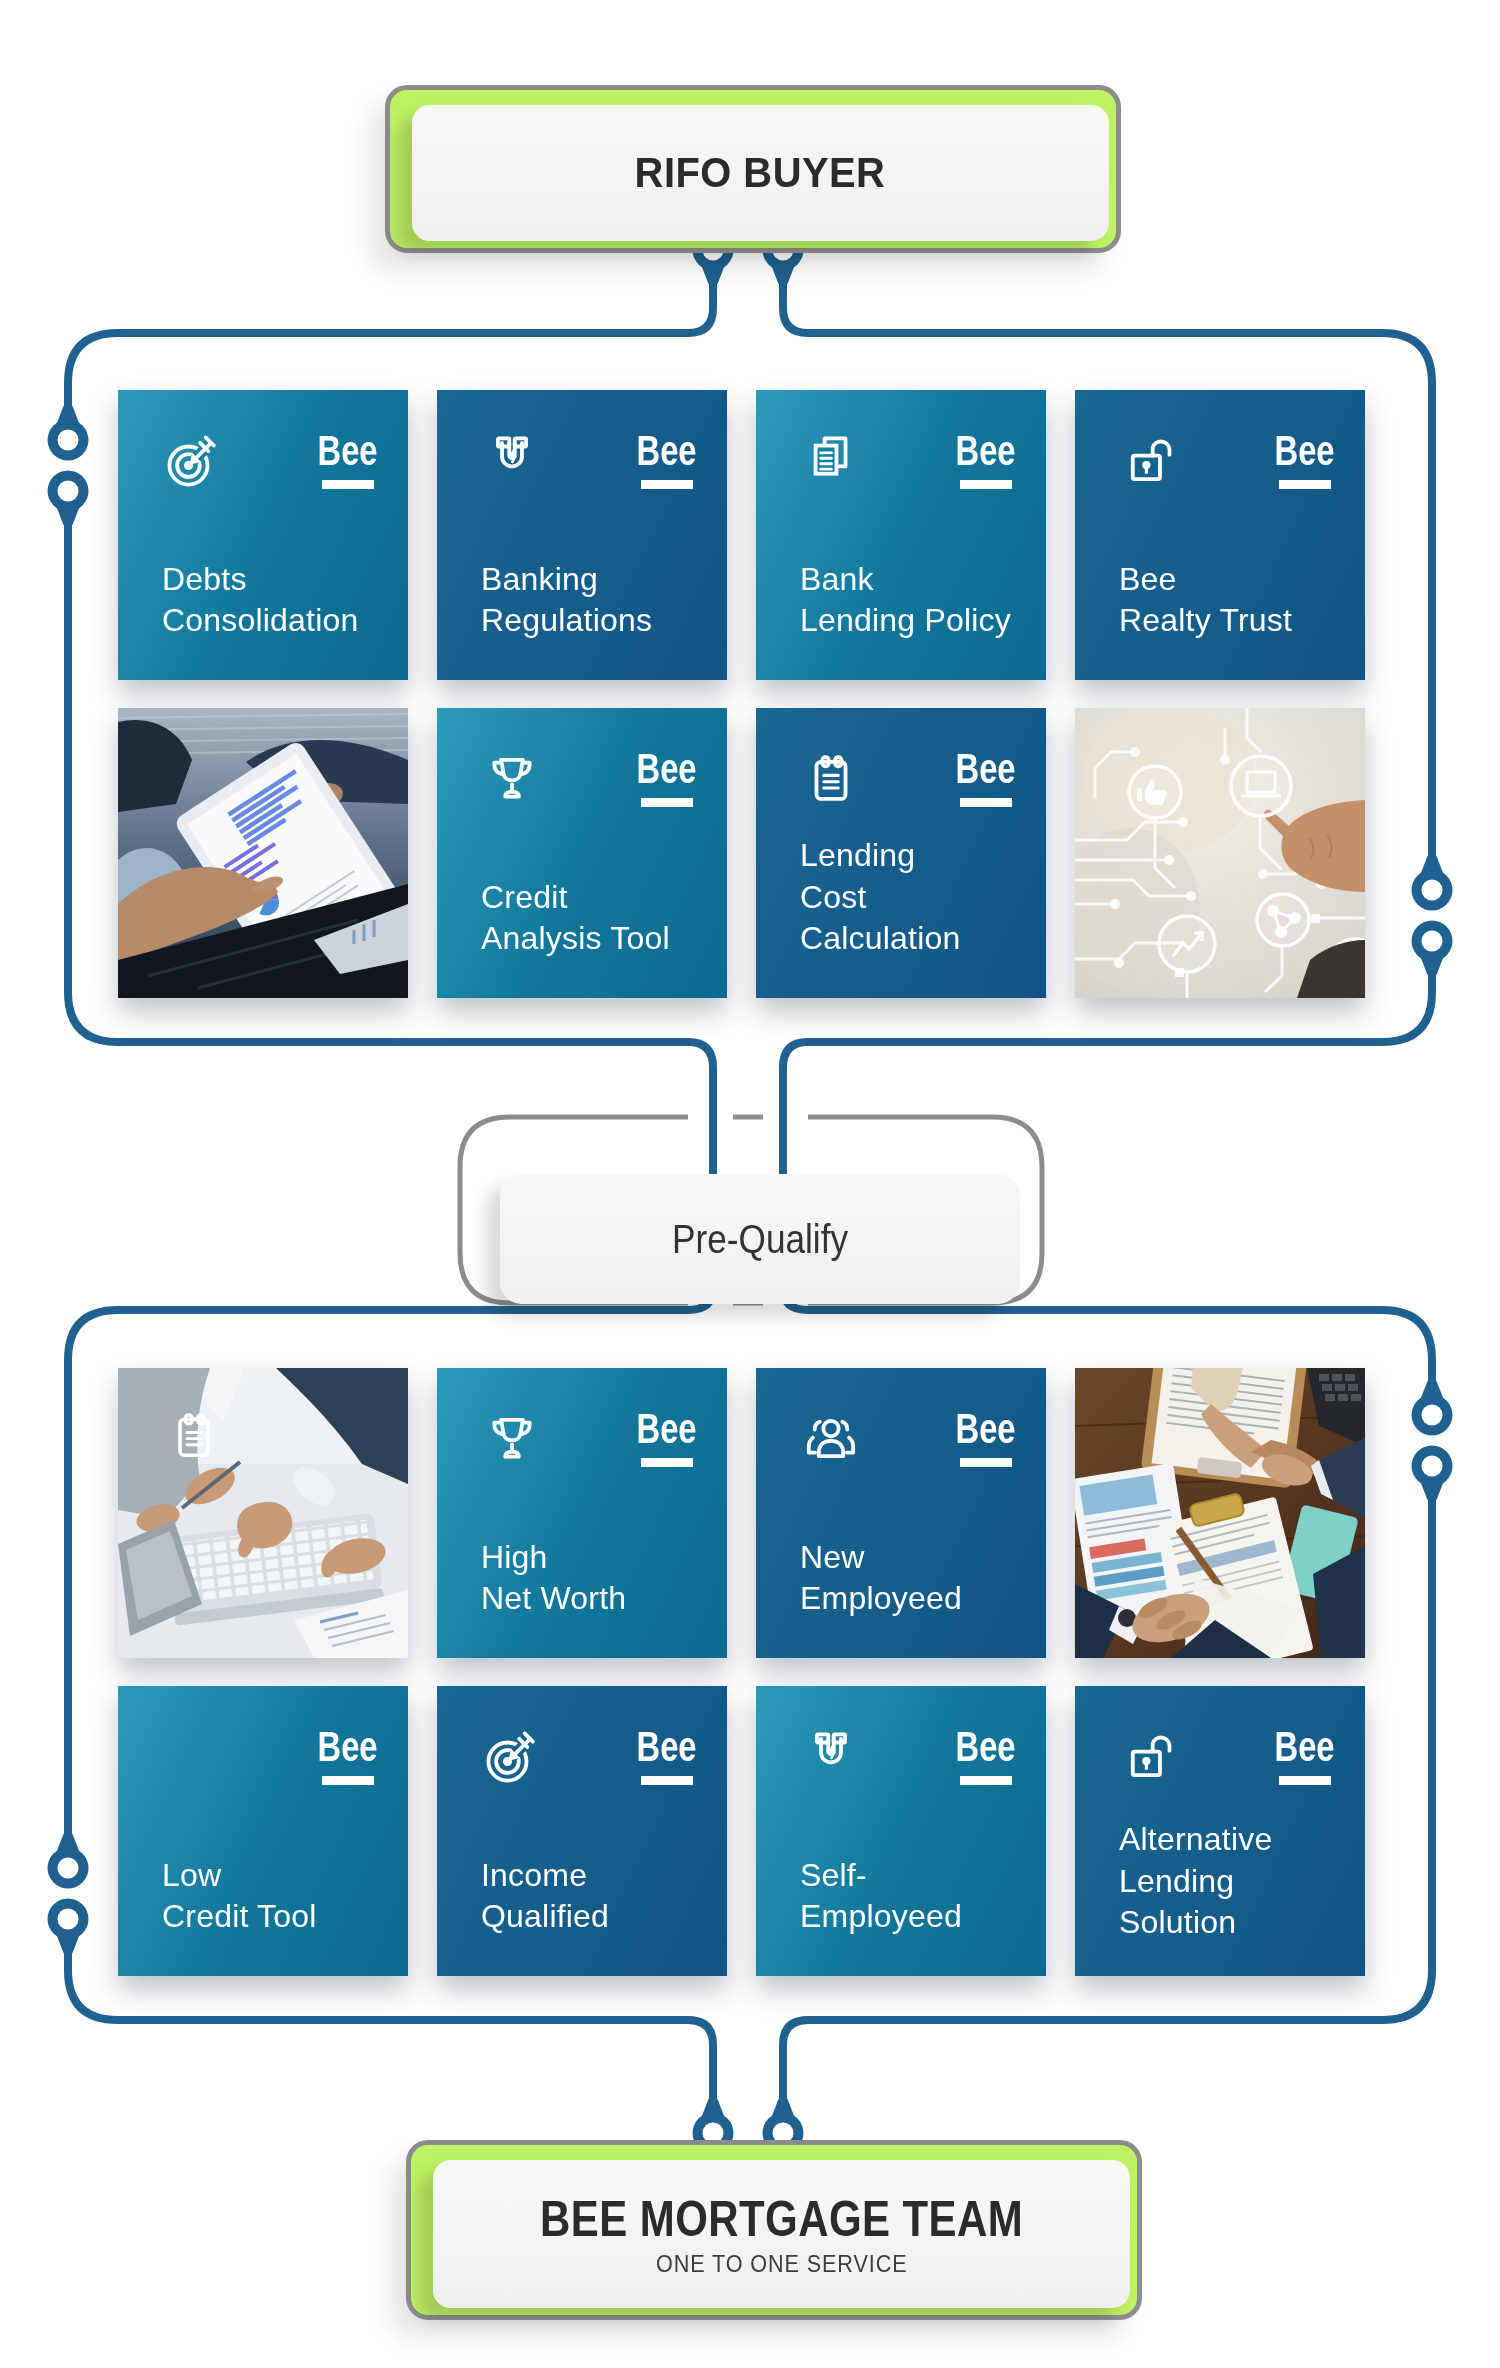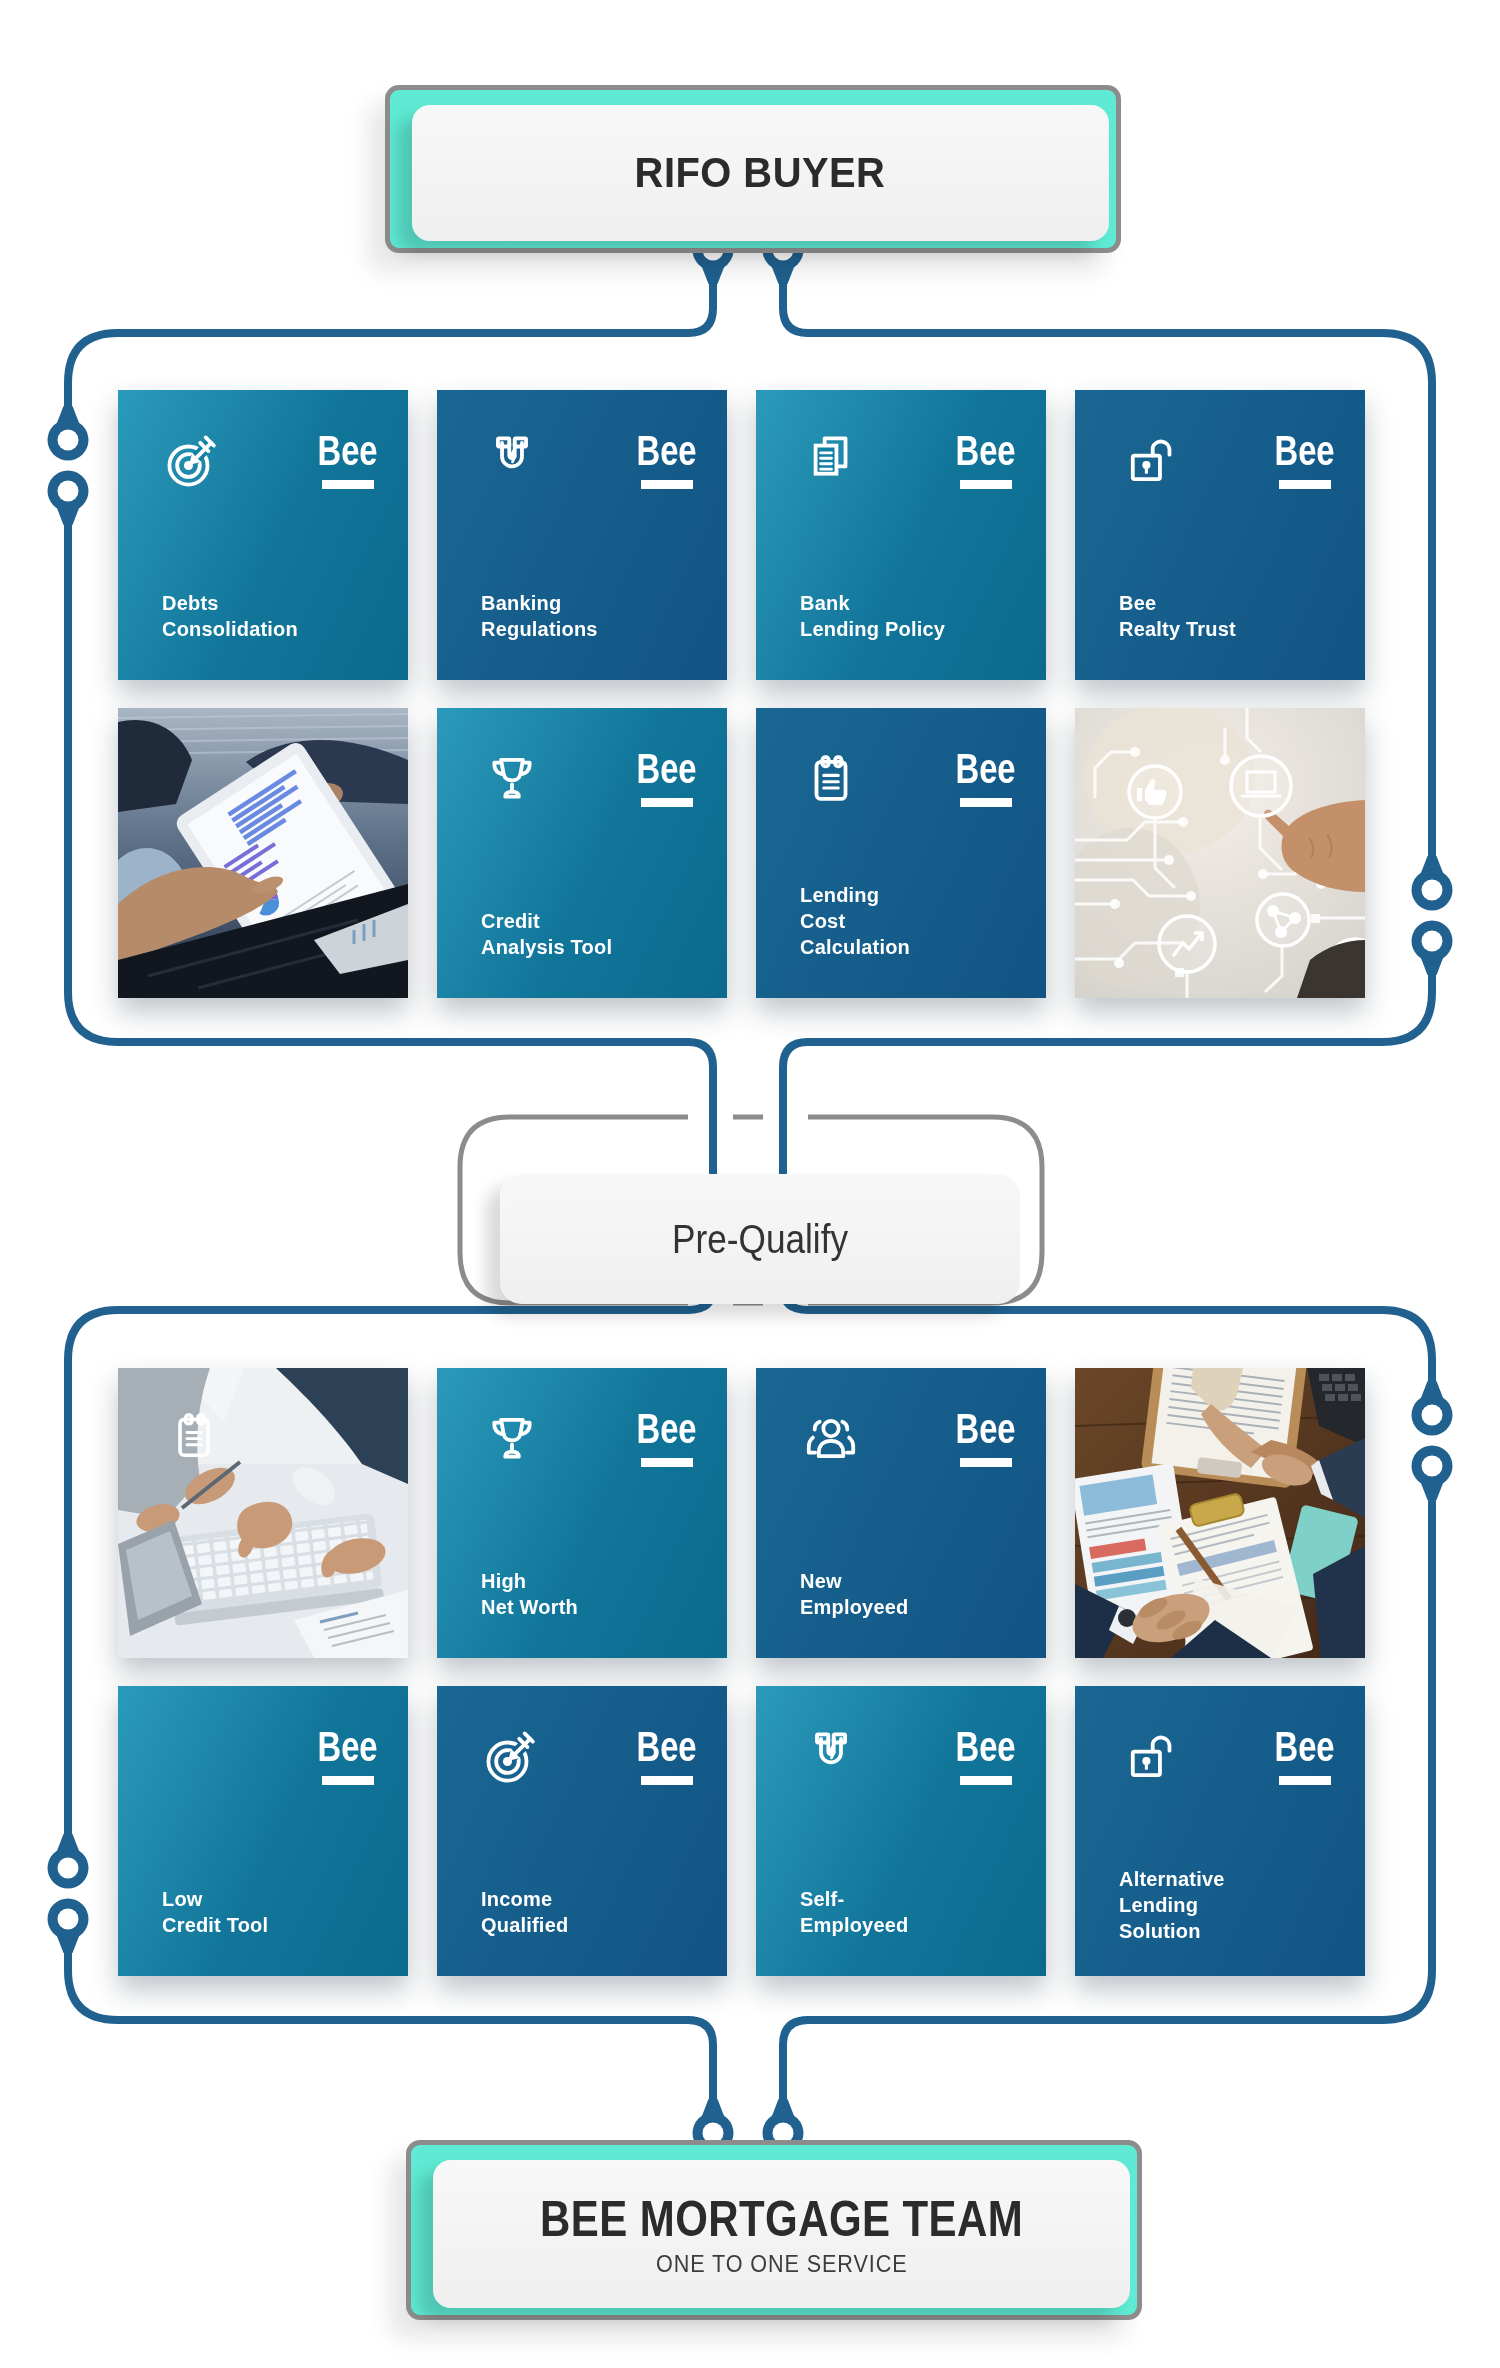--- a/index.html
+++ b/index.html
@@ -1,22 +1,22 @@
 <!DOCTYPE html>
 <html><head>
 <meta charset="utf-8">
 <style>
   html,body{margin:0;padding:0;background:#fff;}
   .canvas{position:relative;width:1500px;height:2368px;background:#ffffff;overflow:hidden;
           font-family:"Liberation Sans", sans-serif;}
   
   #wires{position:absolute;left:0;top:0;width:1500px;height:2368px;z-index:1;pointer-events:none;}
   
-  .big-box{position:absolute;border:5px solid #8c8c8c;border-radius:14px;z-index:3;
-           box-shadow:-16px 18px 24px rgba(0,0,0,0.10);background:#5eead4;}
+  .big-box{position:absolute;border:5px solid #8c8c8c;border-radius:22px;z-index:3;
+           box-shadow:-16px 18px 24px rgba(0,0,0,0.10);background:#bef264;}
   .big-box .panel{position:absolute;left:22px;top:15px;right:7px;bottom:7px;border-radius:18px;
            background:linear-gradient(180deg,#f8f8f8,#efefef);
            box-shadow:-14px 12px 16px rgba(0,0,0,0.16);
            display:flex;flex-direction:column;align-items:center;justify-content:center;}
   #rifo-box{left:385px;top:85px;width:726px;height:158px;}
   #team-box{left:406px;top:2140px;width:726px;height:170px;}
   .box-title{font-size:42px;font-weight:bold;color:#2b2b2b;letter-spacing:0.5px;
              display:inline-block;transform:scaleX(0.95);white-space:nowrap;}
   #team-box .box-title{font-size:50px;transform:scaleX(0.84);}
   .box-subtitle{font-size:24px;font-weight:normal;color:#3c3c3c;letter-spacing:1px;
@@ -35,22 +35,22 @@
   .tile .icon{position:absolute;top:42px;left:46px;width:58px;height:58px;}
   .tile .photo-icon{position:absolute;top:40px;left:48px;width:56px;height:56px;z-index:2;}
   .ic{fill:none;stroke:#fff;stroke-width:4.2;stroke-linecap:round;stroke-linejoin:round;}
   .halo-stroke{stroke:var(--halo,#14608c);stroke-width:12;fill:none;}
   .halo-fill{fill:var(--halo,#14608c);stroke:#fff;stroke-width:4.2;}
   .bee-logo{position:absolute;top:40px;right:24px;width:72px;display:flex;flex-direction:column;
         align-items:center;}
   .bee-text{font-size:42px;line-height:1;font-weight:bold;color:#fff;display:inline-block;
         transform:scaleX(0.78);}
   .bee-bar{width:52px;height:9px;background:#fff;margin-top:8px;}
-  .label{position:absolute;left:44px;right:16px;bottom:38px;color:#fff;font-weight:bold;
-        font-size:20px;line-height:1.3;white-space:pre-line;letter-spacing:0.2px;}
+  .label{position:absolute;left:44px;right:16px;bottom:38px;color:#fff;font-weight:normal;
+        font-size:32px;line-height:1.3;white-space:pre-line;letter-spacing:0.2px;}
   .photo-tile svg.photo{display:block;width:290px;height:290px;}
 </style>
 </head>
 <body>
 
 <div class="canvas">
 
   <svg id="wires" viewBox="0 0 1500 2368" xmlns="http://www.w3.org/2000/svg">
 
     <g stroke="#8c8c8c" stroke-width="5" fill="none">

